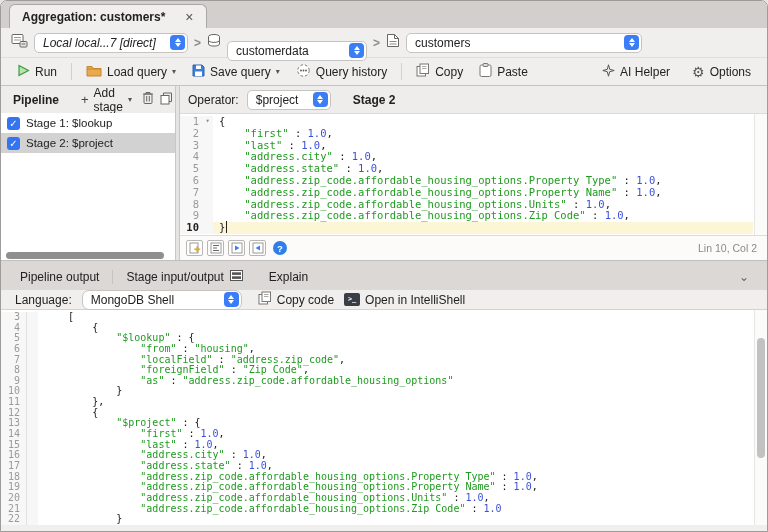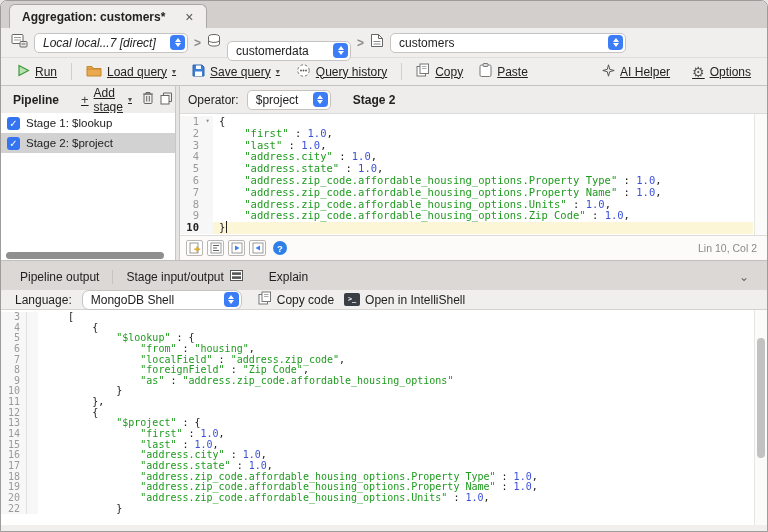--- a/index.html
+++ b/index.html
@@ -20,28 +20,28 @@
              padding:0 10px; border-bottom:1px solid #e0dedc; }
   .crumb-sep { color:#8a8a8a; font-size:12px; font-weight:bold; }
   .select { display:inline-flex; align-items:center; justify-content:space-between; background:#fff;
             border:1px solid #c6c4c2; border-radius:5px; height:20px; padding:0 2px 0 8px; font-size:12px; }
   .select .stepper { width:15px; height:15px; border-radius:4px; background:#3b7df7; display:flex;
                      flex-direction:column; align-items:center; justify-content:center; gap:1px; flex:none; }
   .tri-up { width:0; height:0; border-left:3px solid transparent; border-right:3px solid transparent;
             border-bottom:4px solid #fff; }
   .tri-down { width:0; height:0; border-left:3px solid transparent; border-right:3px solid transparent;
               border-top:4px solid #fff; }
-  .sel-conn { width:154px;font-style:italic; } .sel-db { width:124px;margin-top:16px; } .sel-coll { width:236px; }
+  .sel-conn { width:154px;font-style:italic; } .sel-db { width:140px;margin-top:16px; } .sel-coll { width:236px; }
   .sel-operator { width:84px; } .sel-lang { width:160px;border-radius:7px; }
 
   
   .toolbar { height:28px; background:#f1efed; display:flex; align-items:center; gap:4px;
              padding:0 10px; border-bottom:1px solid #c6c4c2; }
   .tbtn { display:inline-flex; align-items:center; gap:5px; font-size:12px; padding:3px 6px;
-          border-radius:4px; cursor:default;text-decoration:underline; }
+          border-radius:4px; cursor:default; }
   .tsep { width:1px; height:17px; background:#d2d0ce; margin:0 4px; }
   .caret { font-size:8px; color:#555; }
   .tb-right { margin-left:auto; display:flex; align-items:center; gap:10px; }
   .gear-glyph { font-size:14px; color:#555; line-height:1; }
 
   
   .main { display:flex; height:174px; background:#f1efed; }
   .pipeline-panel { width:175px; display:flex; flex-direction:column; border-right:1px solid #c9c7c5; }
   .panel-header { height:27px; display:flex; align-items:center; gap:6px; padding:0 6px;
                   font-size:12px; background:#efedeb; }
@@ -507,19 +507,24 @@
         <span class="g-num">19</span>
         <span class="g-fold"></span>
         <span class="c-txt"><span class="tk-d">                </span><span class="tk-g">"address.zip_code.affordable_housing_options.Property Name"</span><span class="tk-d"> : </span><span class="tk-b">1.0</span><span class="tk-d">,</span></span>
       </div>
       <div class="cl">
         <span class="g-num">20</span>
         <span class="g-fold"></span>
         <span class="c-txt"><span class="tk-d">                </span><span class="tk-g">"address.zip_code.affordable_housing_options.Units"</span><span class="tk-d"> : </span><span class="tk-b">1.0</span><span class="tk-d">,</span></span>
       </div>
       <div class="cl">
+        <span class="g-num">21</span>
+        <span class="g-fold"></span>
+        <span class="c-txt"><span class="tk-d">                </span><span class="tk-g">"address.zip_code.affordable_housing_options.Zip Code"</span><span class="tk-d"> : </span><span class="tk-b">1.0</span></span>
+      </div>
+      <div class="cl">
         <span class="g-num">22</span>
         <span class="g-fold"></span>
         <span class="c-txt"><span class="tk-d">            }</span></span>
       </div>
     </div>
 
 </div>
 
 </body></html>

